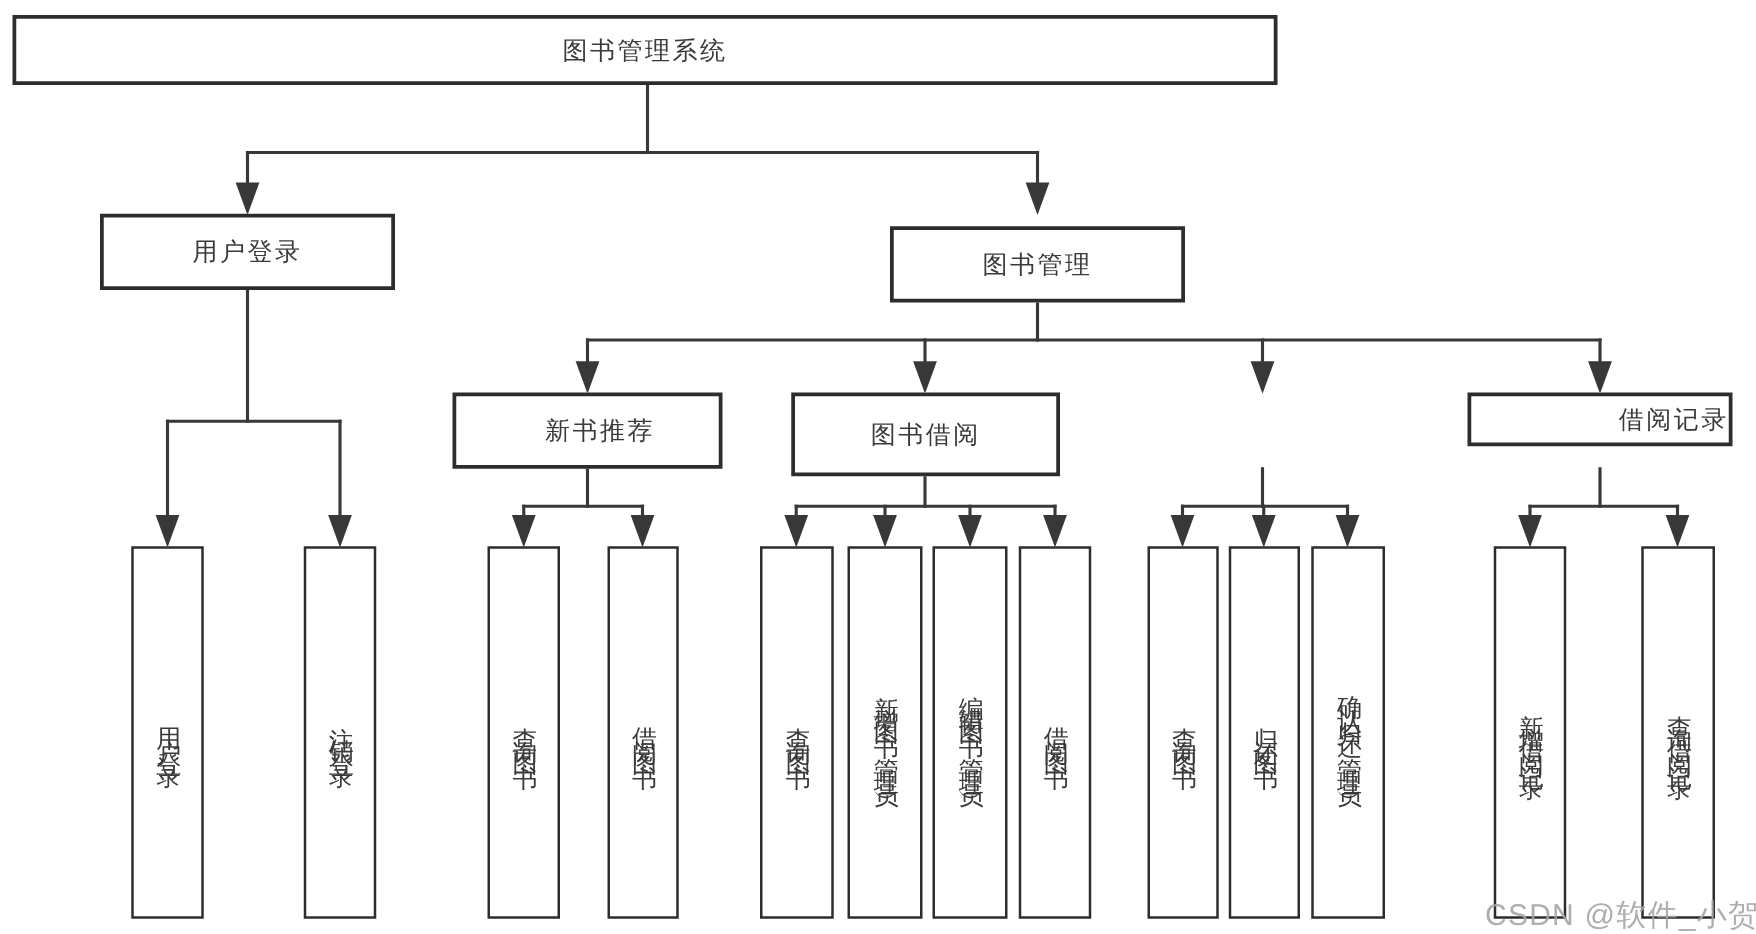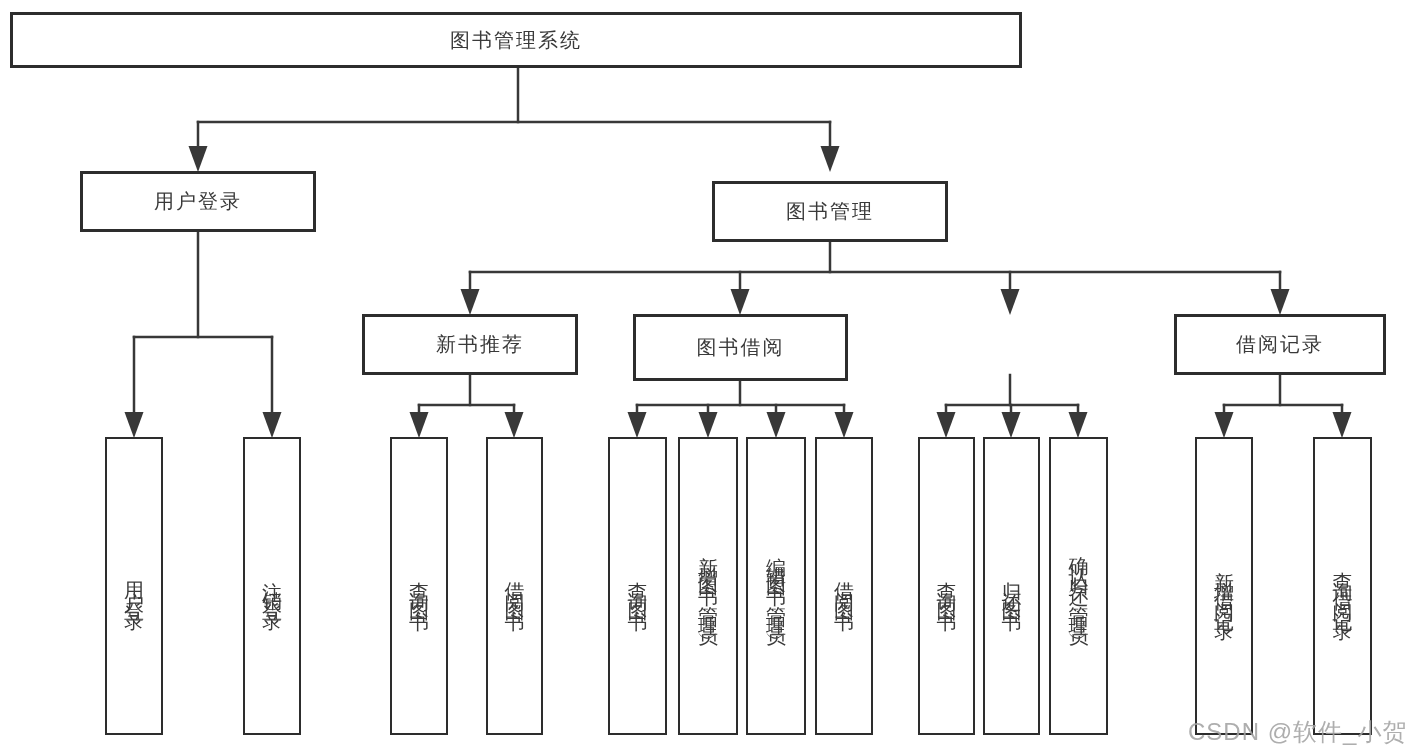--- a/index.html
+++ b/index.html
@@ -115,21 +115,21 @@
   <div class="box" style="left:712px;top:171px;width:236px;height:61px;margin-top:10px;">
     <span>图书管理</span>
   </div>
 
   <div class="box" style="left:362px;top:314px;width:216px;height:61px;padding-left:20px;">
     <span>新书推荐</span>
   </div>
   <div class="box" style="left:633px;top:314px;width:215px;height:67px;">
     <span>图书借阅</span>
   </div>
-  <div class="box" style="left:1174px;top:314px;width:212px;height:61px;">
+  <div class="box" style="left:1174px;top:314px;width:212px;height:43px;justify-content:flex-end;">
     <span>借阅记录</span>
   </div>
 
   <div class="box leaf" style="left:105px;top:437px;width:58px;height:298px;">
     <span class="vtext">用户登录</span>
   </div>
   <div class="box leaf" style="left:243px;top:437px;width:58px;height:298px;">
     <span class="vtext">注销登录</span>
   </div>
 

